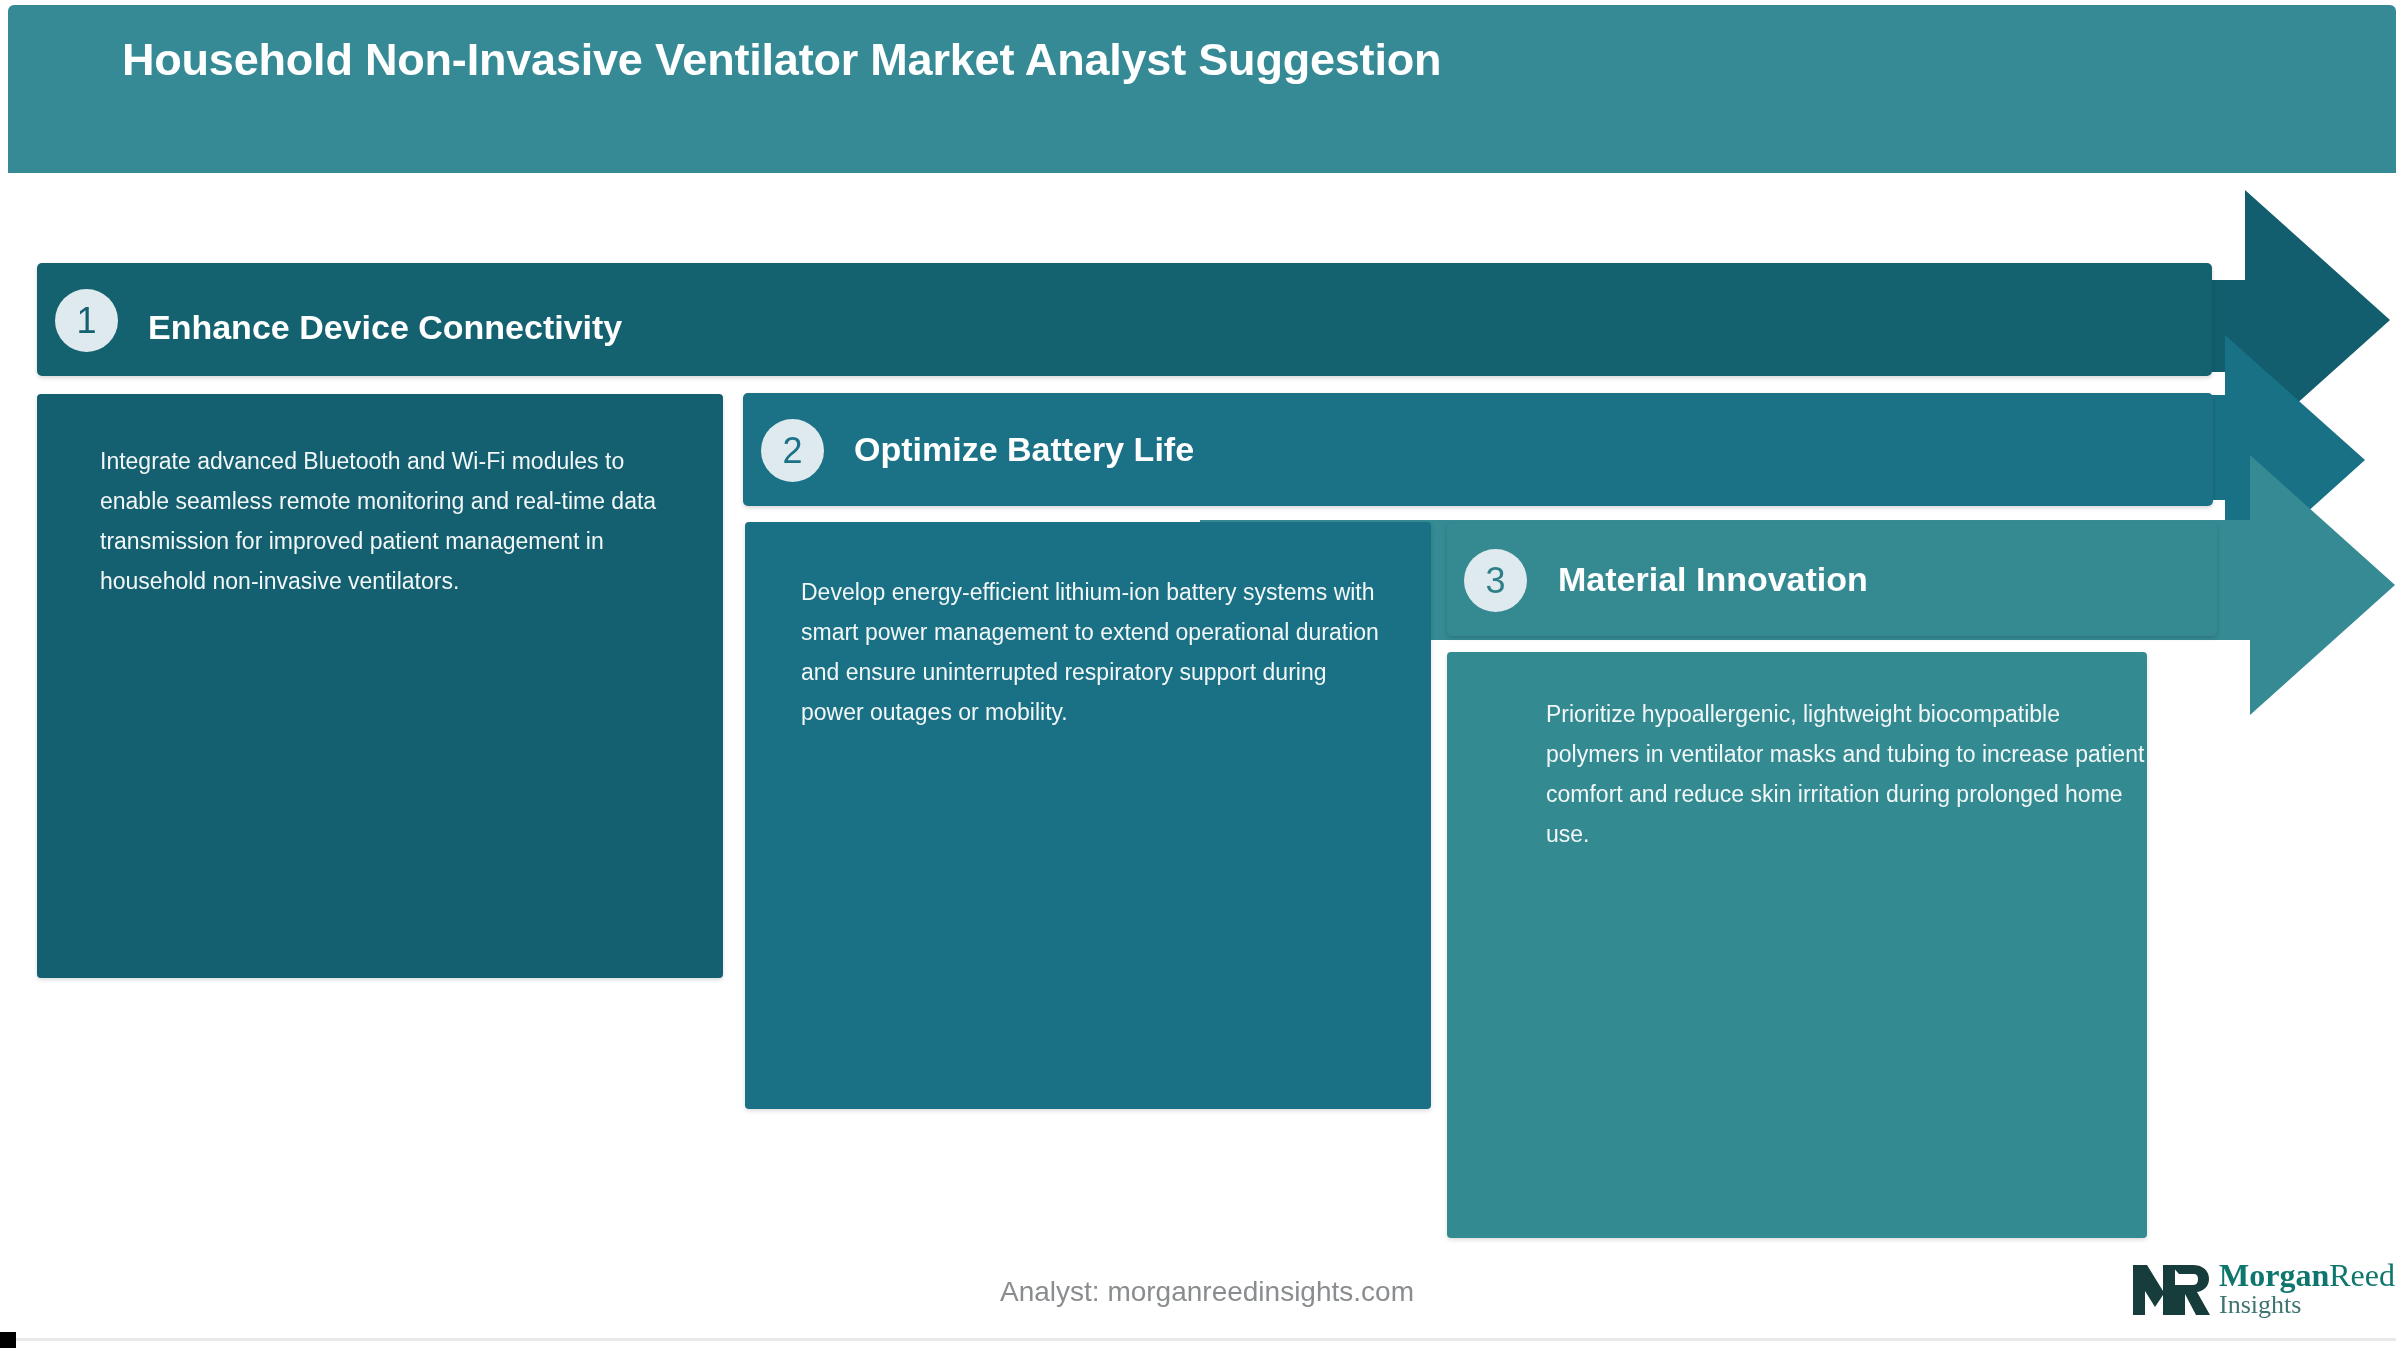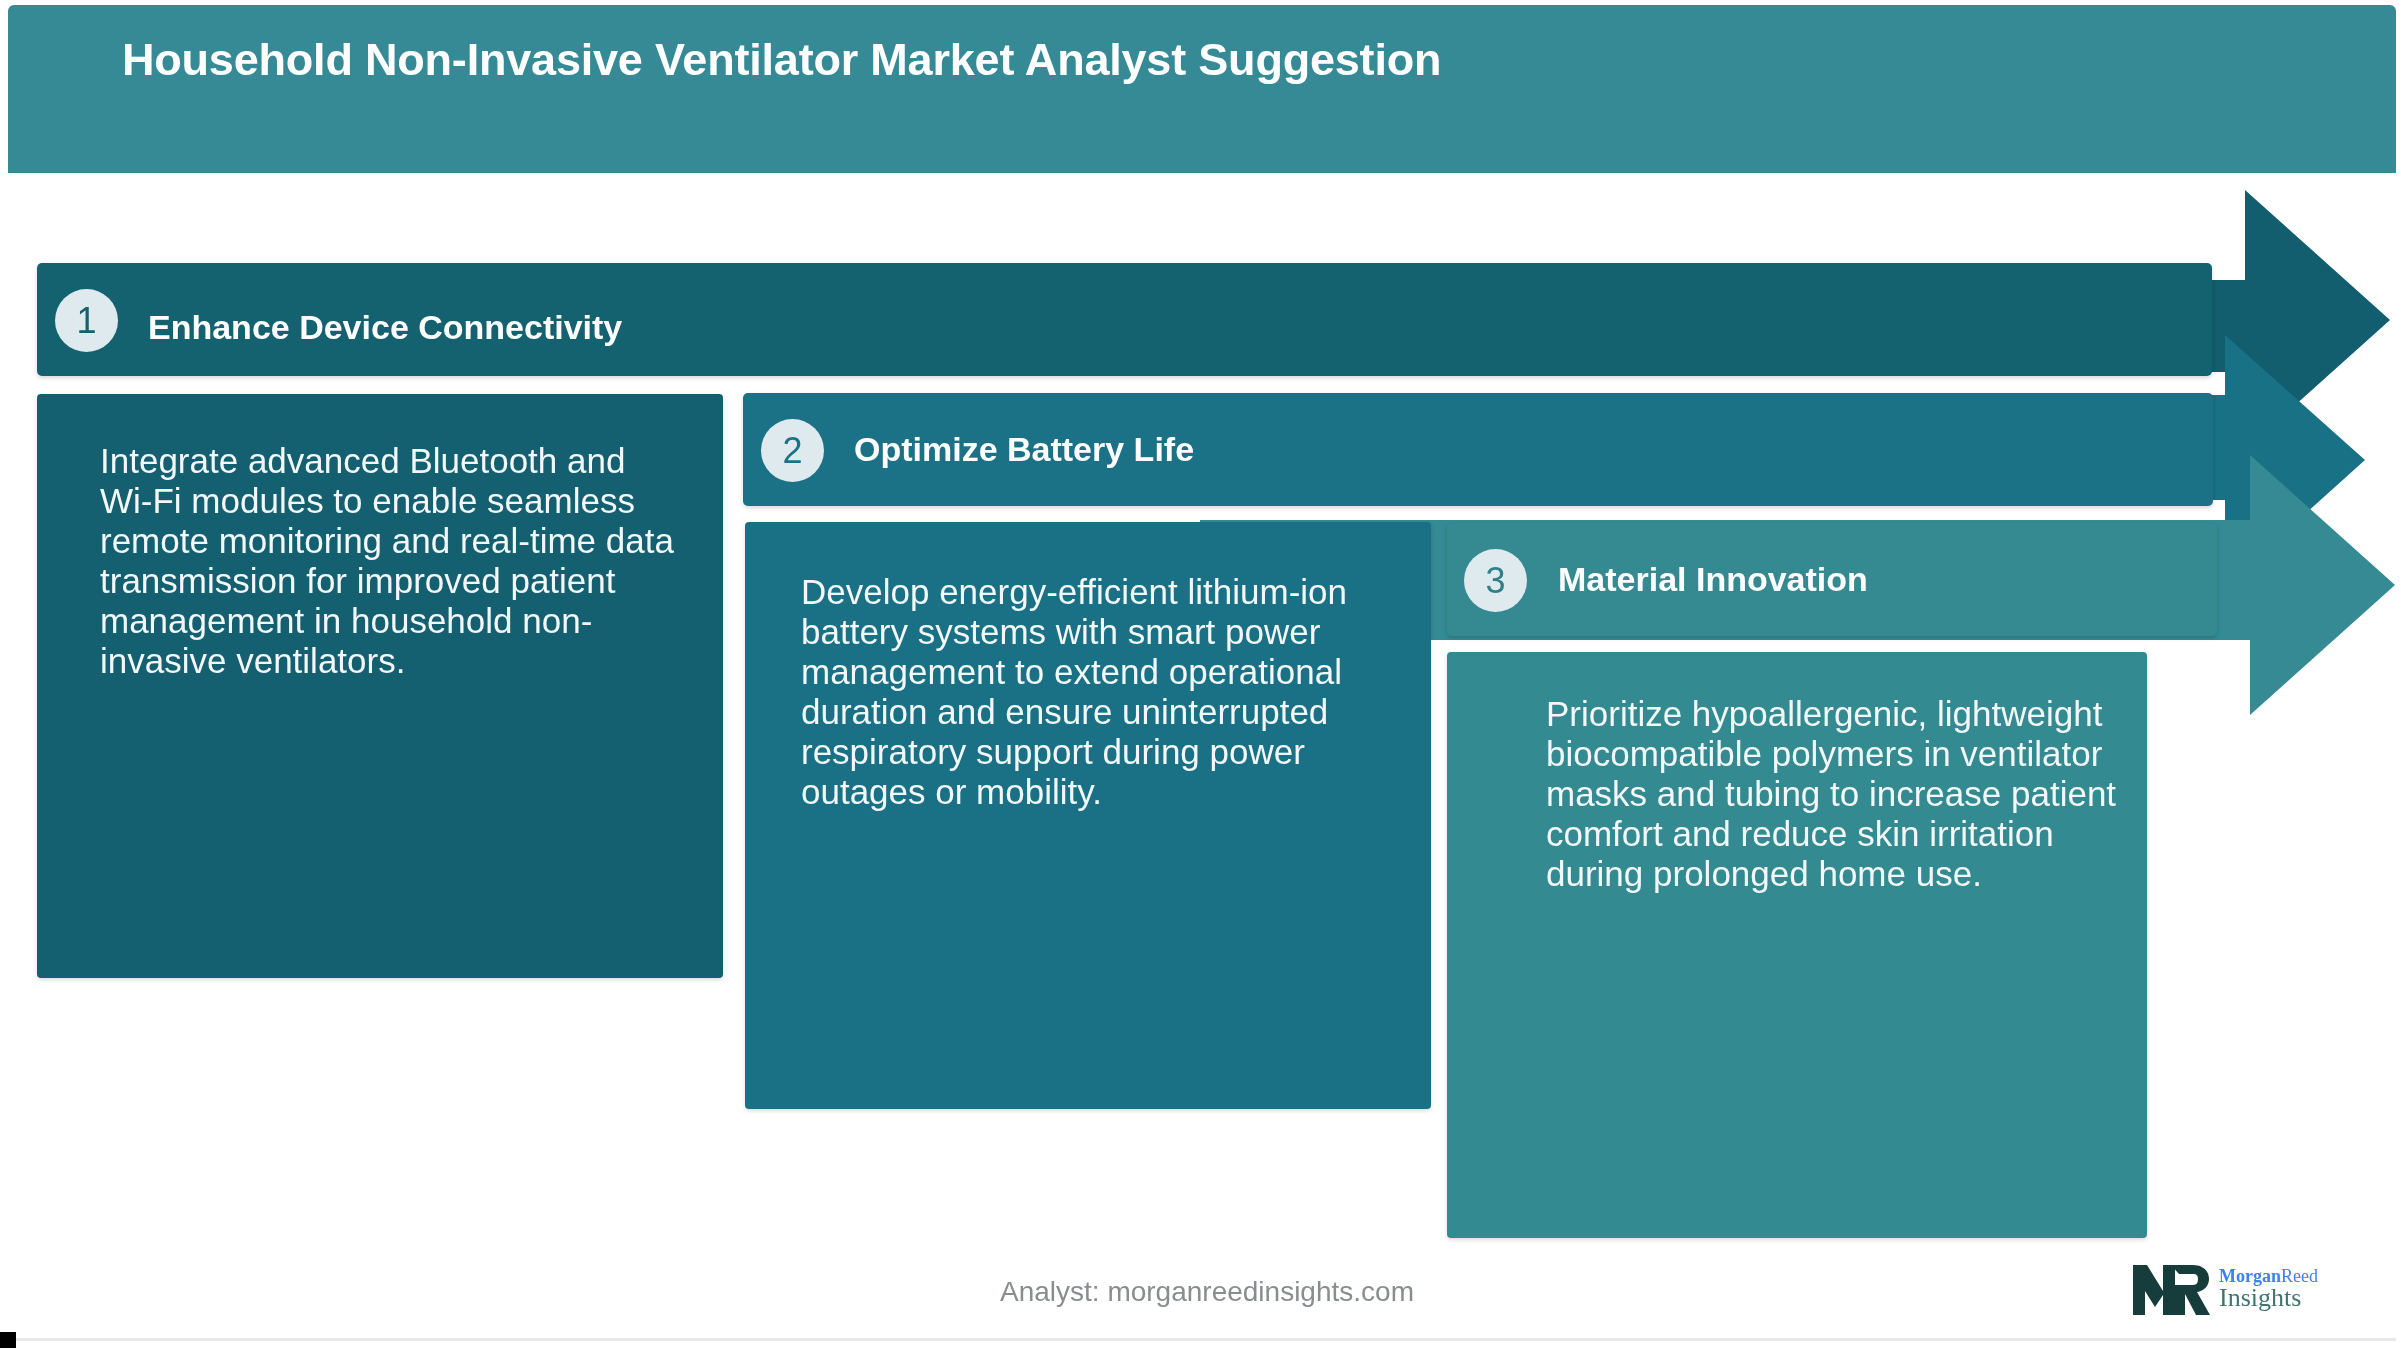--- a/index.html
+++ b/index.html
@@ -71,21 +71,21 @@
     white-space: nowrap;
   }
   .step-card {
     position: absolute;
     border-radius: 4px;
     box-shadow: 0 2px 4px rgba(0,0,0,0.14);
   }
   .step-body {
     position: absolute;
     color: #f2f7f8;
-    font-size: 35px;
+    font-size: 23px;
     line-height: 40px;
   }
 
   
   .source-text {
     position: absolute;
     left: 1000px;
     top: 1276px;
     font-size: 28px;
     color: #8a8d8f;
@@ -99,21 +99,21 @@
     height: 62px;
     display: flex;
     align-items: center;
   }
   .logo-mark { flex: 0 0 auto; }
   .logo-text {
     margin-left: 8px;
     font-family: "Liberation Serif", "DejaVu Serif", serif;
     line-height: 1.02;
   }
-  .logo-line1 { font-size: 18px; color: #3b82f6; }
+  .logo-line1 { font-size: 32px; color: #0f766e; }
   .logo-line1 b { font-weight: bold; }
   .logo-line1 span.reed { font-weight: normal; }
   .logo-line2 { font-size: 26px; color: #3f7571; }
 
   .page-border-bottom {
     position: absolute;
     left: 8px;
     top: 1338px;
     width: 2388px;
     height: 3px;

